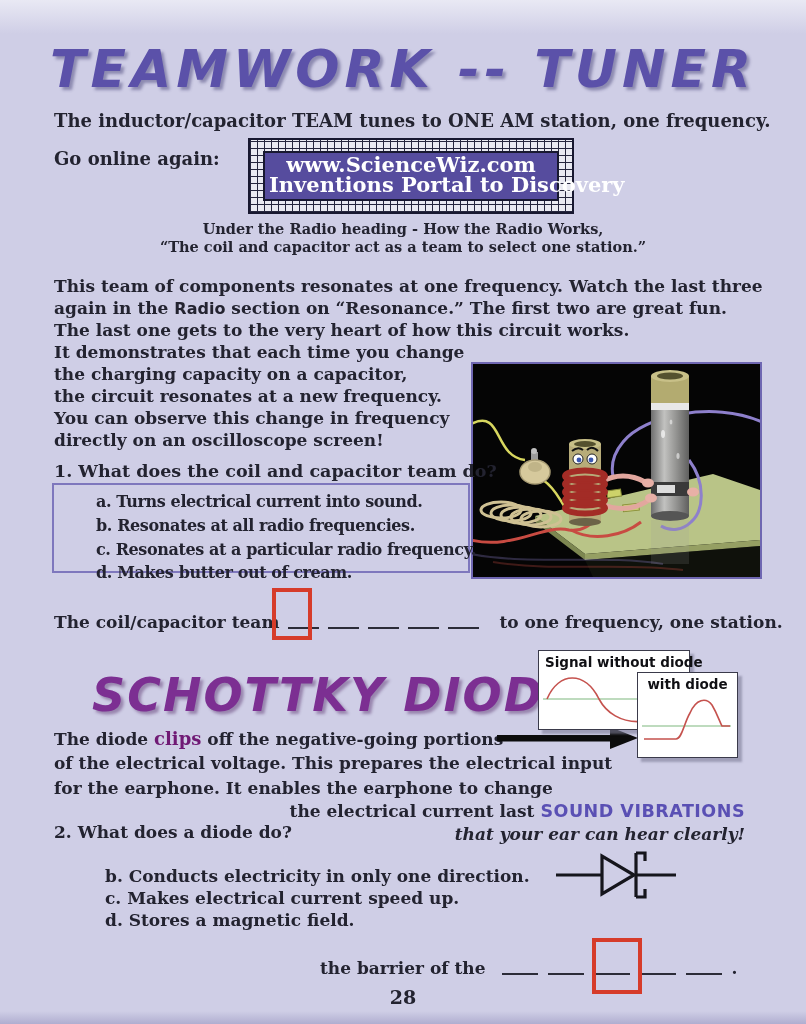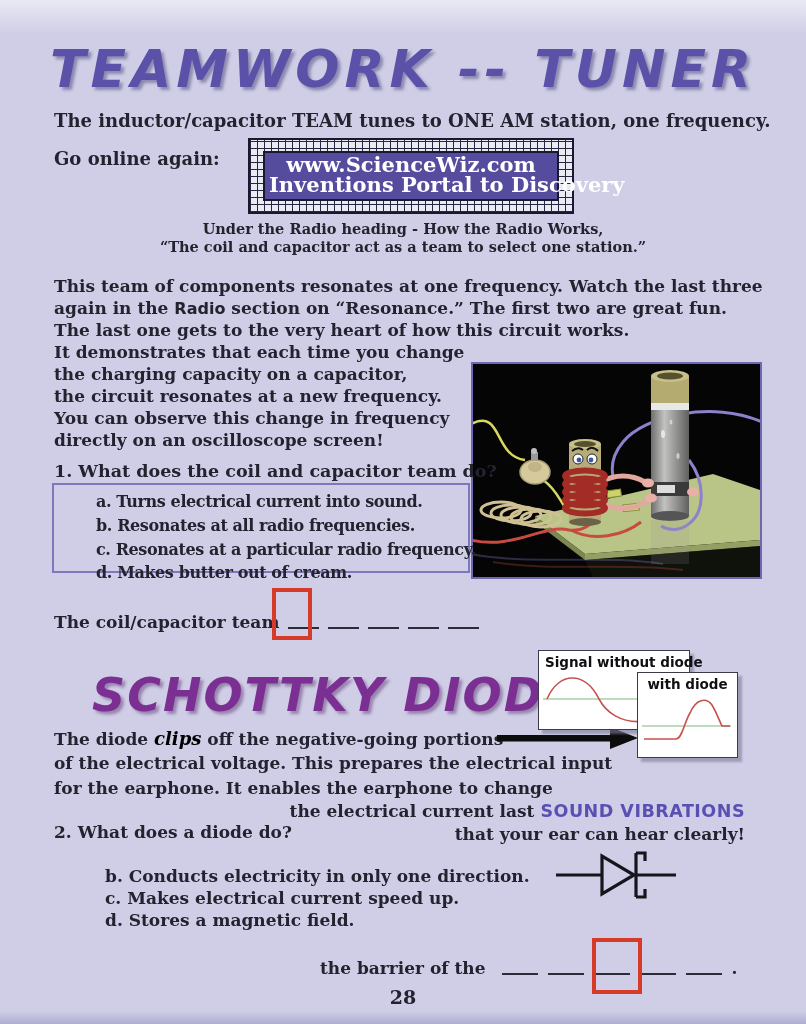--- a/index.html
+++ b/index.html
@@ -42,21 +42,21 @@
   .opt{position:absolute;left:42px;font-weight:700;font-size:16px;letter-spacing:-0.4px;white-space:nowrap;}
   .opt2{position:absolute;left:105px;font-weight:700;font-size:17px;white-space:nowrap;}
   .fillline{display:flex;align-items:flex-end;white-space:nowrap;}
   .blank{display:inline-block;width:31px;border-bottom:2.5px solid #2c2c38;height:2px;margin:0 0 3px 9px;}
   .blank.w2{width:36px;margin-left:10px;}
   .redbox{border:4px solid #d63b2a;background:transparent;z-index:4;}
   .sigbox{position:absolute;background:#ffffff;border:1.5px solid #3a3a4a;
     box-shadow:4px 4px 2px rgba(125,125,152,0.6);box-sizing:border-box;}
   .sig-h{font-family:"DejaVu Sans","Liberation Sans",sans-serif;font-weight:700;
     font-size:13.5px;color:#101014;padding:3px 6px 1px;white-space:nowrap;}
-  .em-red{color:#000000;font-style:italic;}
+  .em-red{color:#701a75;}
   .em-purple{font-family:"DejaVu Sans","Liberation Sans",sans-serif;font-weight:700;
     color:#5a50b4;font-size:17.5px;letter-spacing:0.5px;}
   .photo{left:471px;top:362px;width:287px;height:213px;border:2px solid #6f67b2;background:#000;}
   .centered{left:0;width:806px;text-align:center;}
 </style>
 </head>
 <body>
 
 <div class="page">
 
@@ -181,20 +181,21 @@
     <div class="opt" style="top:78px;">d. Makes butter out of cream.</div>
   </div>
 
   <div class="abs fillline" style="left:54px;top:612px;">
     <span class="body-t">The coil/capacitor team</span>
     <span class="blank"></span>
     <span class="blank"></span>
     <span class="blank"></span>
     <span class="blank"></span>
     <span class="blank"></span>
+    <span class="body-t" style="margin-left:20px;">to one frequency, one station.</span>
   </div>
   <div class="abs redbox" style="left:272px;top:588px;width:32px;height:44px;"></div>
 
   <div class="abs big-title" style="left:44px;top:668px;font-size:46px;letter-spacing:2px;color:#7c2f92;text-shadow:3px 3px 3px rgba(70,25,90,0.4);margin-left:48px;">SCHOTTKY DIODE</div>
 
   <div class="sigbox" style="left:538px;top:650px;width:152px;height:80px;z-index:2;">
     <div class="sig-h">Signal without diode</div>
     <svg width="148" height="57" viewBox="0 0 148 57">
       <line x1="4" y1="28" x2="144" y2="28" stroke="#a9cfa9" stroke-width="1.6"></line>
       <path d="M8,28 C20,0 46,0 60,28 C76,58 118,58 146,29" stroke="#c5524e" stroke-width="1.6" fill="none"></path>
@@ -210,21 +211,21 @@
 
   <svg class="abs" style="left:497px;top:727px;z-index:1;" width="141" height="22" viewBox="0 0 141 22">
     <rect x="0" y="8" width="114" height="6.5" fill="#0c0c0c"></rect>
     <polygon points="113,0 141,11 113,22" fill="#0c0c0c"></polygon>
   </svg>
 
   <div class="abs body-t" style="left:54px;top:728px;"><span>The diode </span><span class="em-red" style="font-size:18px;">clips</span><span> off the negative-going portions</span></div>
   <div class="abs body-t" style="left:54px;top:753px;">of the electrical voltage. This prepares the electrical input</div>
   <div class="abs body-t" style="left:54px;top:778px;">for the earphone. It enables the earphone to change</div>
   <div class="abs body-t" style="right:61px;top:801px;text-align:right;"><span>the electrical current last </span><span class="em-purple">SOUND VIBRATIONS</span></div>
-  <div class="abs body-t" style="right:61px;top:824px;text-align:center;">that your ear can hear clearly!</div>
+  <div class="abs body-t" style="right:61px;top:824px;text-align:center;font-style:italic;">that your ear can hear clearly!</div>
 
   <div class="abs body-t" style="left:54px;top:822px;">2. What does a diode do?</div>
   <div class="opt2" style="top:866px;">b. Conducts electricity in only one direction.</div>
   <div class="opt2" style="top:888px;">c. Makes electrical current speed up.</div>
   <div class="opt2" style="top:910px;">d. Stores a magnetic field.</div>
 
   <svg class="abs" style="left:556px;top:848px;" width="120" height="54" viewBox="0 0 120 54">
     <g stroke="#15151c" stroke-width="3.2" fill="none">
       <line x1="0" y1="27" x2="46" y2="27"></line>
       <polygon points="46,8 46,46 78,27"></polygon>

